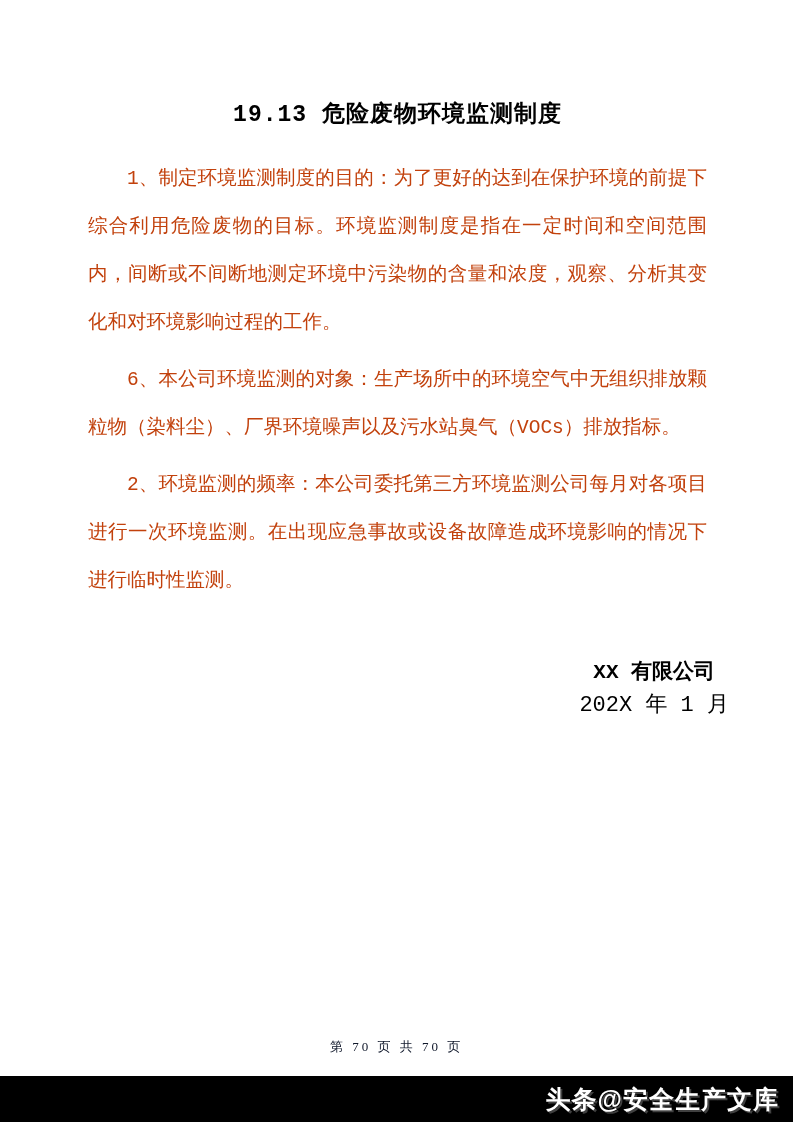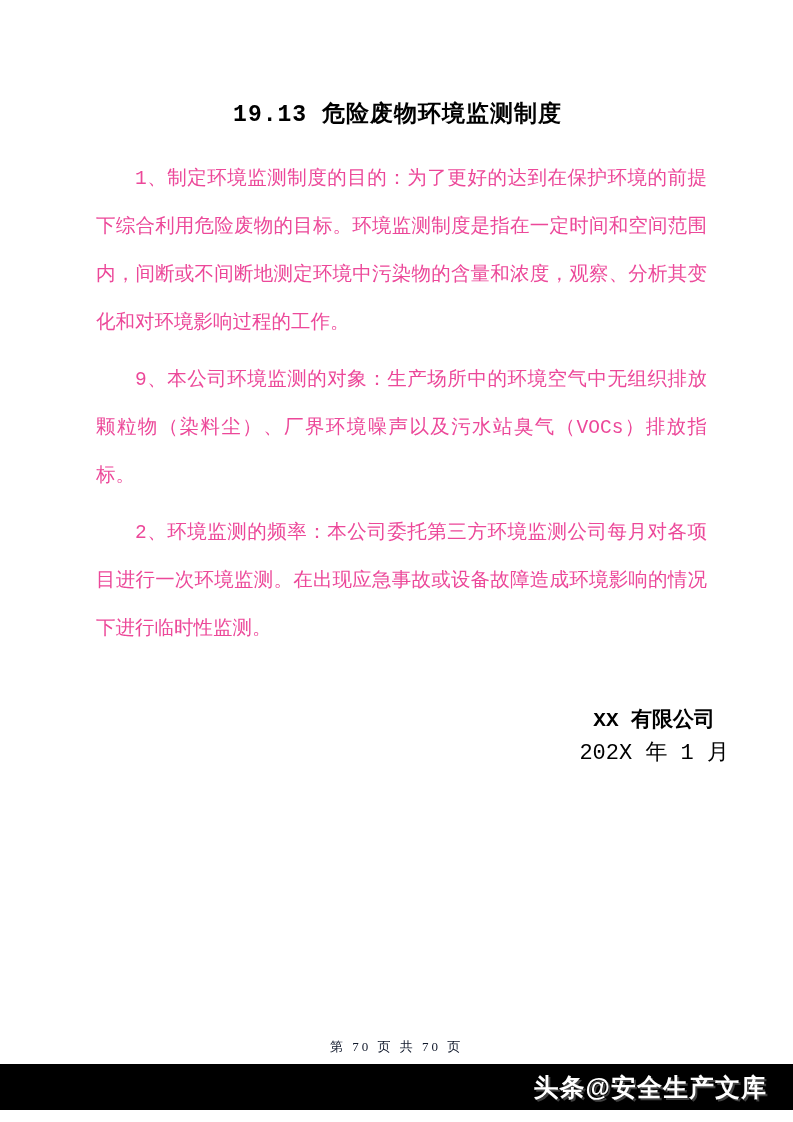--- a/index.html
+++ b/index.html
@@ -30,22 +30,21 @@
     margin-bottom: 26px;
     letter-spacing: 1px;
   }
   .paragraph {
     font-size: 19.5px;
     line-height: 48px;
     text-indent: 2em;
     text-align: justify;
     text-align-last: left;
     margin-bottom: 9px;
-    color: #ec4899;
-    margin-left: 8px;
+    color: #c2410c;
   }
   .signature {
     margin-top: 51px;
     text-align: right;
     padding-right: 0;
   }
   .signature-inner {
     display: inline-block;
     text-align: center;
     margin-right: -22px;
@@ -68,45 +67,45 @@
     bottom: 66px;
     text-align: center;
     font-size: 13px;
     letter-spacing: 3px;
     color: #0f172a;
   }
   .watermark-bar {
     position: absolute;
     left: 0;
     right: 0;
-    bottom: 12px;
+    bottom: 0;
     height: 46px;
     display: flex;
     align-items: center;
     justify-content: flex-end;
-    padding-right: 26px;
+    padding-right: 14px;
   }
   .watermark-text {
     font-family: "Liberation Sans", "DejaVu Sans", sans-serif;
     font-size: 25px;
     font-weight: bold;
     letter-spacing: 1px;
     text-shadow: 2px 2px 0 rgba(80,80,80,0.8);
   }
 </style>
 </head>
 <body>
 
 <div class="page">
   <div class="content">
     <div class="doc-title">19.13 危险废物环境监测制度</div>
 
     <p class="paragraph">1、制定环境监测制度的目的：为了更好的达到在保护环境的前提下综合利用危险废物的目标。环境监测制度是指在一定时间和空间范围内，间断或不间断地测定环境中污染物的含量和浓度，观察、分析其变化和对环境影响过程的工作。</p>
 
-    <p class="paragraph">9、本公司环境监测的对象：生产场所中的环境空气中无组织排放颗粒物（染料尘）、厂界环境噪声以及污水站臭气（VOCs）排放指标。</p>
+    <p class="paragraph">6、本公司环境监测的对象：生产场所中的环境空气中无组织排放颗粒物（染料尘）、厂界环境噪声以及污水站臭气（VOCs）排放指标。</p>
 
     <p class="paragraph">2、环境监测的频率：本公司委托第三方环境监测公司每月对各项目进行一次环境监测。在出现应急事故或设备故障造成环境影响的情况下进行临时性监测。</p>
 
 
     <div class="signature">
       <div class="signature-inner">
         <div class="signature-company">XX 有限公司</div>
         <div class="signature-date">202X 年 1 月</div>
       </div>
     </div>

